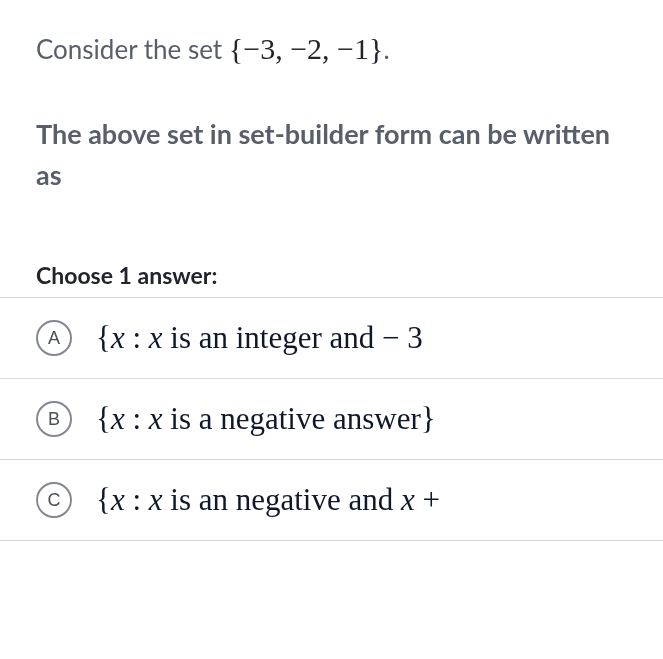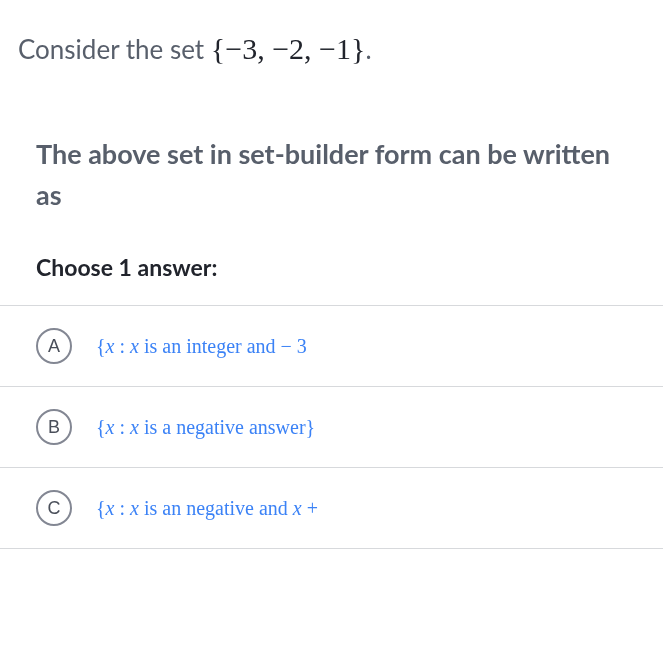--- a/index.html
+++ b/index.html
@@ -10,45 +10,45 @@
     body {
       font-family: -apple-system, BlinkMacSystemFont, "Segoe UI", "Lato", sans-serif;
       width: 663px;
       height: 659px;
       background: #ffffff;
       padding: 28px 0 0 0;
       color: #21242c;
       overflow: hidden;
     }
     .question-line {
-      padding: 0 18px;
+      padding: 0 36px;
       font-size: 26px;
       color: #585f6b;
       line-height: 1.4;
-      margin-bottom: 64px;
+      margin-bottom: 44px;
     }
     .math-set {
       font-family: "Times New Roman", serif;
       color: #21242c;
       font-size: 30px;
     }
     .stem {
       padding: 0 36px;
       font-size: 27px;
       font-weight: 700;
       color: #585f6b;
       line-height: 1.5;
-      margin-bottom: 38px;
+      margin-bottom: 66px;
     }
     .choose-line {
       padding: 0 36px;
       font-size: 23px;
       font-weight: 700;
       color: #21242c;
-      margin-bottom: 24px;
+      margin-bottom: 8px;
     }
     .options {
       border-top: 1.5px solid #d7d9dc;
     }
     .option {
       border-bottom: 1.5px solid #d7d9dc;
       padding: 22px 36px;
       display: flex;
       align-items: center;
       gap: 24px;
@@ -63,22 +63,22 @@
       display: flex;
       align-items: center;
       justify-content: center;
       font-size: 18px;
       font-family: -apple-system, BlinkMacSystemFont, "Segoe UI", sans-serif;
       color: #4a4f5a;
       flex-shrink: 0;
     }
     .option-text {
       font-family: "Times New Roman", serif;
-      font-size: 20px;
-      color: #3b82f6;
+      font-size: 31px;
+      color: #0f172a;
       white-space: nowrap;
     }
     .math-x {
       font-style: italic;
       font-family: "Times New Roman", serif;
     }
   </style>
 </head>
 <body>
 

